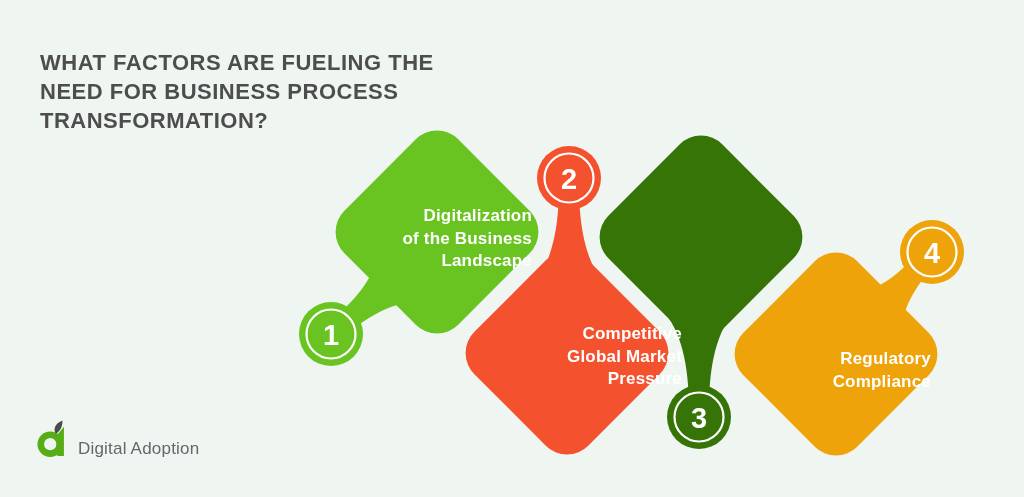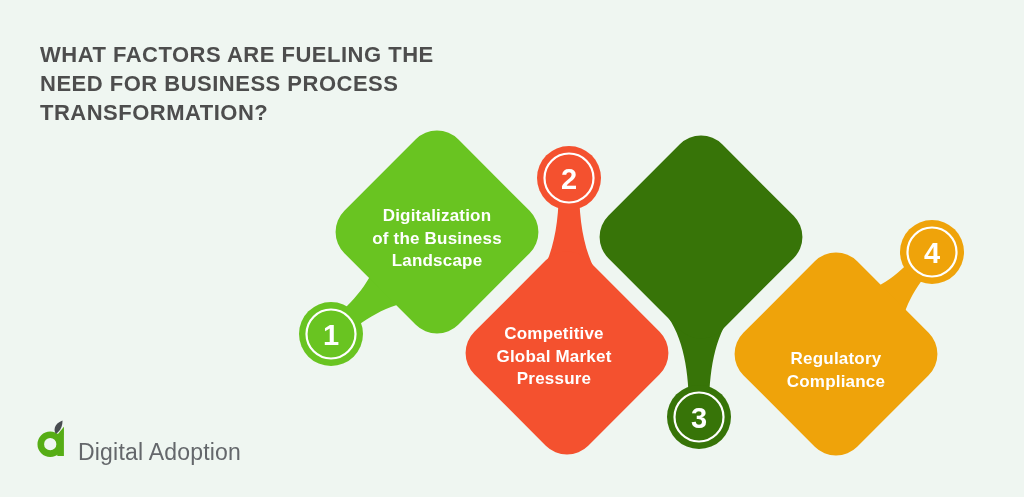--- a/index.html
+++ b/index.html
@@ -5,40 +5,40 @@
   html,body{margin:0;padding:0;}
   body{
     width:1024px;height:497px;
     position:relative;overflow:hidden;
     background:#eff6f1;
     font-family:"Liberation Sans",sans-serif;
   }
   .canvas{position:absolute;inset:0;}
   svg.diagram{position:absolute;left:0;top:0;}
   .page-title{
-    position:absolute;left:40px;top:40px;margin:0;
+    position:absolute;left:40px;top:48px;margin:0;
     font-size:22px;line-height:29px;font-weight:700;
     letter-spacing:.5px;color:#4d4d4d;white-space:pre-line;
   }
   .diamond-label{
     position:absolute;transform:translate(-50%,-50%);
     color:#ffffff;font-weight:700;font-size:17px;line-height:1.33;
-    text-align:center;white-space:pre-line;letter-spacing:.2px;
+    text-align:right;white-space:pre-line;letter-spacing:.2px;
   }
   .circle-number{
     position:absolute;transform:translate(-50%,-50%);
     color:#ffffff;font-weight:700;font-size:29px;line-height:1;
   }
   .logo{
     position:absolute;left:37px;top:420px;
     display:flex;align-items:flex-start;
   }
   .logo-text{
     padding-top:19px;margin-left:7px;
-    font-size:23px;color:#64676b;letter-spacing:.2px;
+    font-size:17px;color:#64676b;letter-spacing:.2px;
   }
 </style>
 </head>
 <body>
 
 <div class="canvas">
 
   <h1 class="page-title">WHAT FACTORS ARE FUELING THE
 NEED FOR BUSINESS PROCESS
 TRANSFORMATION?</h1>
@@ -70,21 +70,21 @@
       <path transform="translate(932,252) rotate(41)" d="M -10 6 C -10 38 -15 66 -34 87 L 34 87 C 15 66 10 38 10 6 Z" fill="#efa30a"></path>
       <rect transform="translate(836,354) rotate(45)" x="-80.5" y="-80.5" width="161" height="161" rx="30" ry="30" fill="#efa30a"></rect>
       <circle cx="932" cy="252" r="32" fill="#efa30a"></circle>
       <circle cx="932" cy="252" r="24.5" fill="none" stroke="#ffffff" stroke-width="2.2"></circle>
     </g>
   </svg>
 
   <div class="diamond-label" style="left:437px;top:239px;width:190px;">Digitalization
 of the Business
 Landscape</div>
-  <div class="diamond-label" style="left:554px;top:357px;width:190px;">Competitive
+  <div class="diamond-label" style="left:587px;top:357px;width:190px;">Competitive
 Global Market
 Pressure</div>
   <div class="diamond-label" style="left:836px;top:356px;width:190px;margin-top:15px;">Regulatory
 Compliance</div>
 
   <div class="circle-number" style="left:331px;top:335px;">1</div>
   <div class="circle-number" style="left:569px;top:179px;">2</div>
   <div class="circle-number" style="left:699px;top:418px;">3</div>
   <div class="circle-number" style="left:932px;top:253px;">4</div>
 

